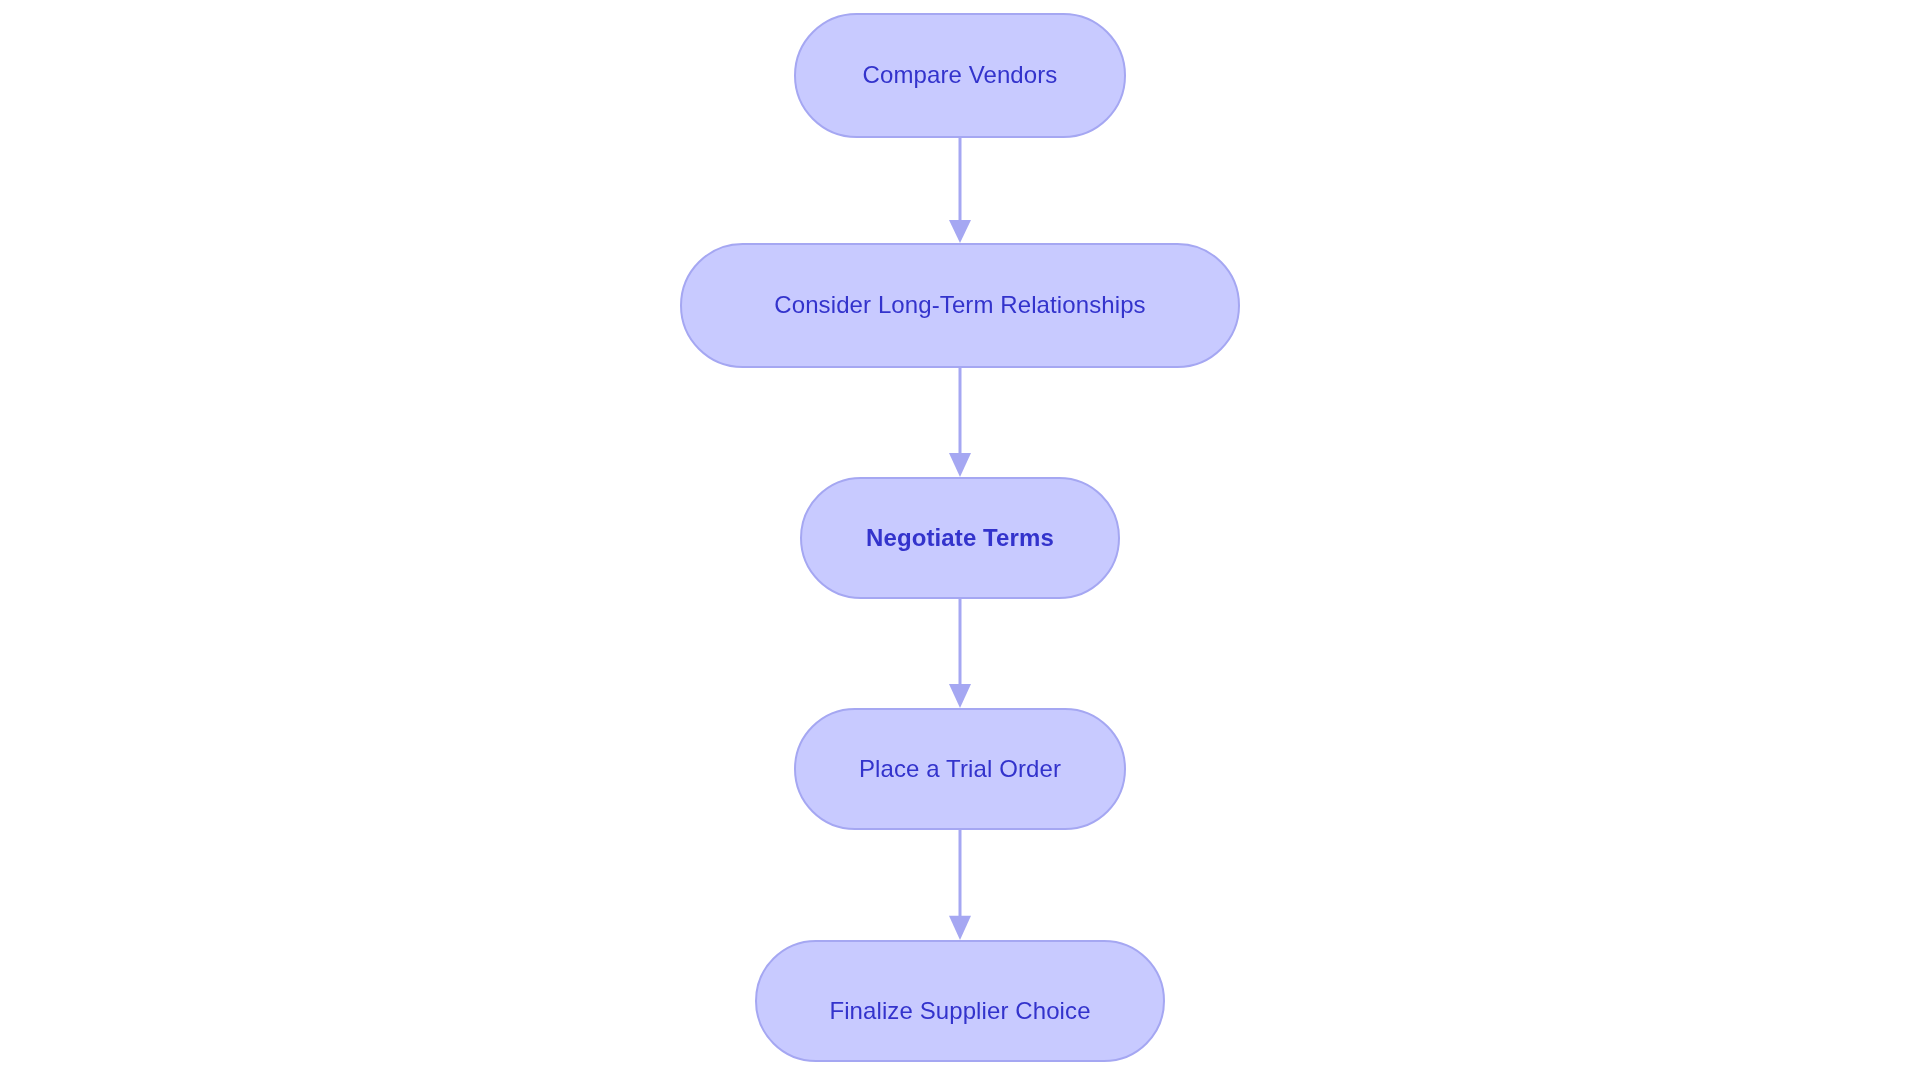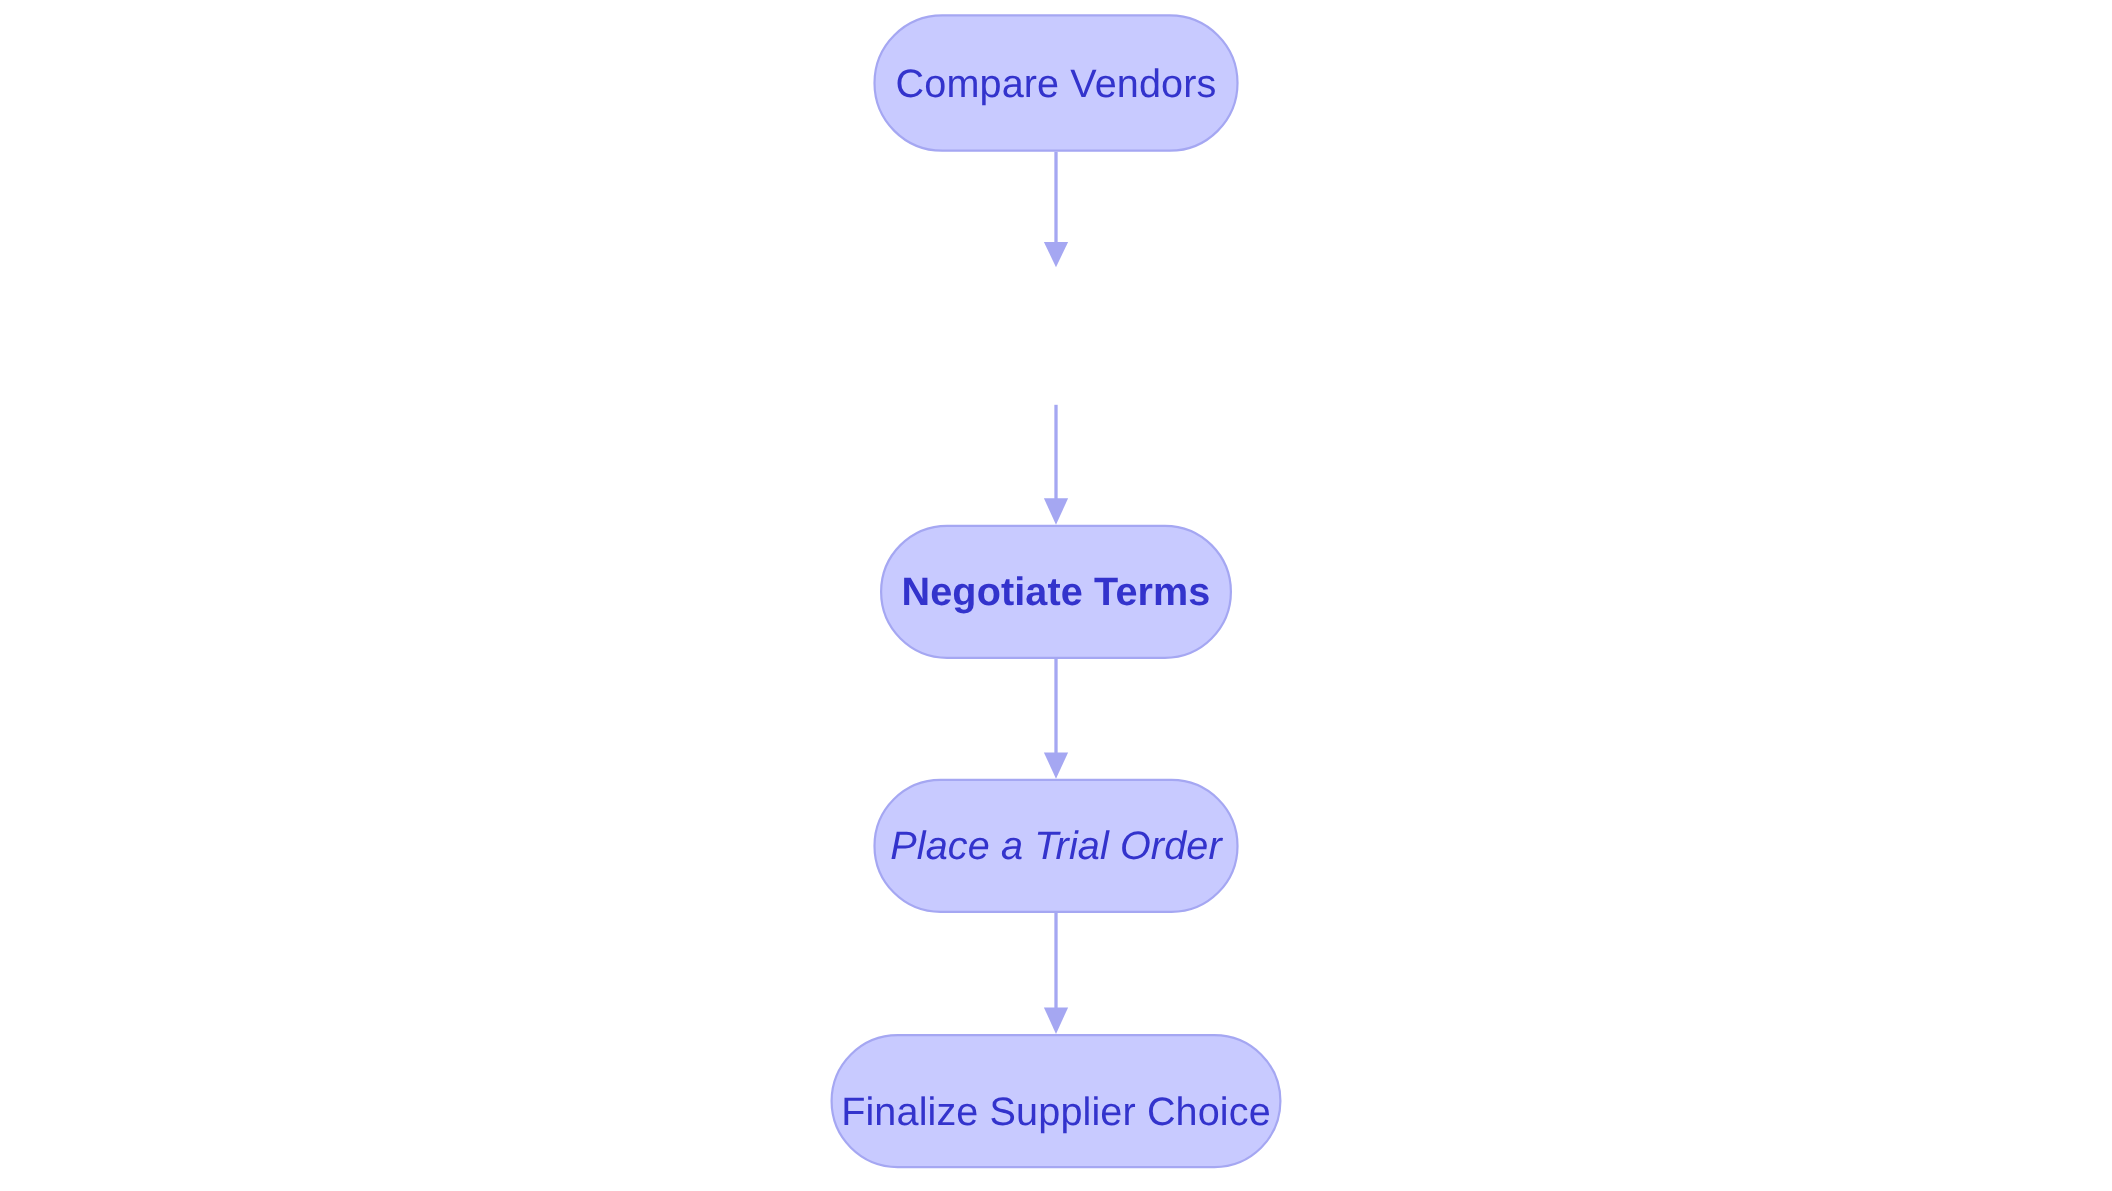--- a/index.html
+++ b/index.html
@@ -32,21 +32,21 @@
     background-color: #c8caff;
     border: 2px solid #a5a7f2;
     border-radius: 999px;
     transform: translateX(-50%);
     left: 960px;
   }
 
   .flow-node-label {
     color: #3333cc;
     font-family: "Liberation Sans", "DejaVu Sans", sans-serif;
-    font-size: 36px;
+    font-size: 24px;
     font-weight: 400;
     line-height: 1.2;
     letter-spacing: 0.1px;
     white-space: nowrap;
     text-align: center;
     user-select: none;
   }
 
   
   .flow-connector {
@@ -81,40 +81,43 @@
     <span class="flow-node-label" style="color: rgb(51, 51, 204);">Compare Vendors</span>
   </div>
 
   <div class="flow-connector" style="top: 138px; height: 105px;">
     <svg viewBox="0 0 40 100" preserveAspectRatio="none">
       <line class="connector-line" x1="20" y1="0" x2="20" y2="80" vector-effect="non-scaling-stroke" stroke="#a5a7f2"></line>
       <polygon class="connector-arrowhead" points="9,78 31,78 20,100" fill="#a5a7f2"></polygon>
     </svg>
   </div>
 
+  <div class="flow-node" style="left: 960px; top: 243px; width: 560px; height: 125px; background-color: rgb(200, 202, 255); border-color: rgb(165, 167, 242);">
+    <span class="flow-node-label" style="color: rgb(51, 51, 204);">Consider Long-Term Relationships</span>
+  </div>
 
   <div class="flow-connector" style="top: 368px; height: 109px;">
     <svg viewBox="0 0 40 100" preserveAspectRatio="none">
       <line class="connector-line" x1="20" y1="0" x2="20" y2="80" vector-effect="non-scaling-stroke" stroke="#a5a7f2"></line>
       <polygon class="connector-arrowhead" points="9,78 31,78 20,100" fill="#a5a7f2"></polygon>
     </svg>
   </div>
 
   <div class="flow-node" style="left: 960px; top: 477px; width: 320px; height: 122px; background-color: rgb(200, 202, 255); border-color: rgb(165, 167, 242);">
     <span class="flow-node-label" style="color: rgb(51, 51, 204); font-weight: bold;">Negotiate Terms</span>
   </div>
 
   <div class="flow-connector" style="top: 599px; height: 109px;">
     <svg viewBox="0 0 40 100" preserveAspectRatio="none">
       <line class="connector-line" x1="20" y1="0" x2="20" y2="80" vector-effect="non-scaling-stroke" stroke="#a5a7f2"></line>
       <polygon class="connector-arrowhead" points="9,78 31,78 20,100" fill="#a5a7f2"></polygon>
     </svg>
   </div>
 
-  <div class="flow-node" style="left: 960px; top: 708px; width: 332px; height: 122px; background-color: rgb(200, 202, 255); border-color: rgb(165, 167, 242); font-style: italic;">
+  <div class="flow-node" style="left: 960px; top: 708px; width: 332px; height: 122px; background-color: rgb(200, 202, 255); border-color: rgb(165, 167, 242);">
     <span class="flow-node-label" style="color: rgb(51, 51, 204);">Place a Trial Order</span>
   </div>
 
   <div class="flow-connector" style="top: 830px; height: 110px;">
     <svg viewBox="0 0 40 100" preserveAspectRatio="none">
       <line class="connector-line" x1="20" y1="0" x2="20" y2="80" vector-effect="non-scaling-stroke" stroke="#a5a7f2"></line>
       <polygon class="connector-arrowhead" points="9,78 31,78 20,100" fill="#a5a7f2"></polygon>
     </svg>
   </div>
 

